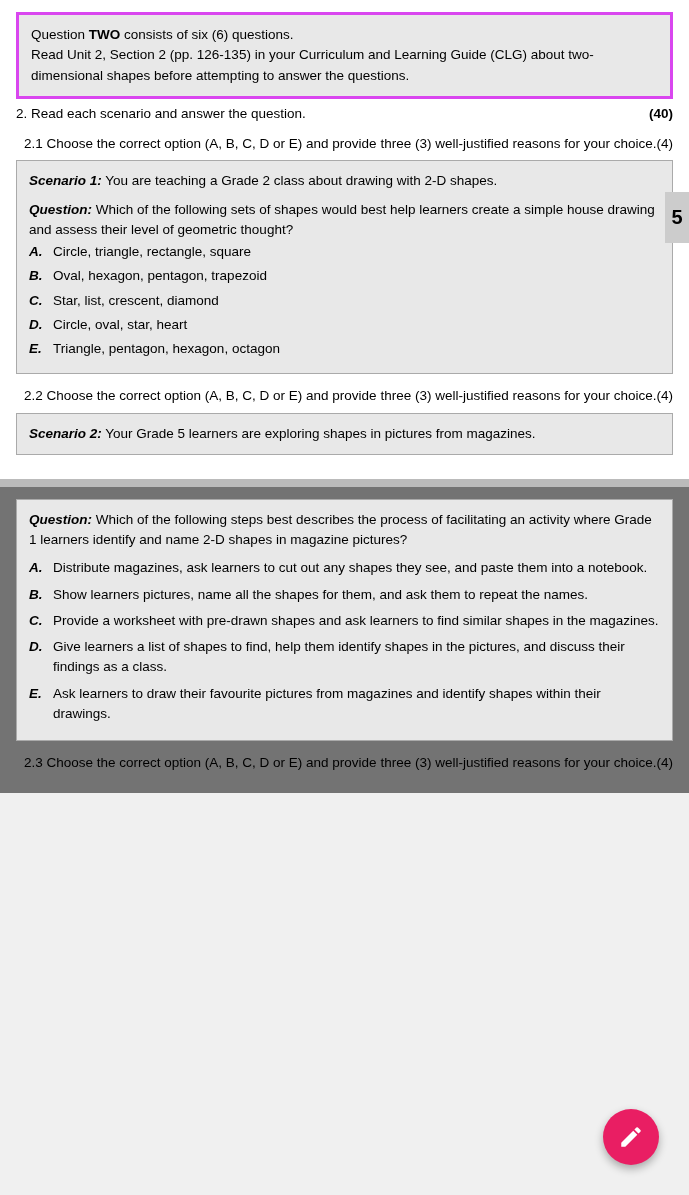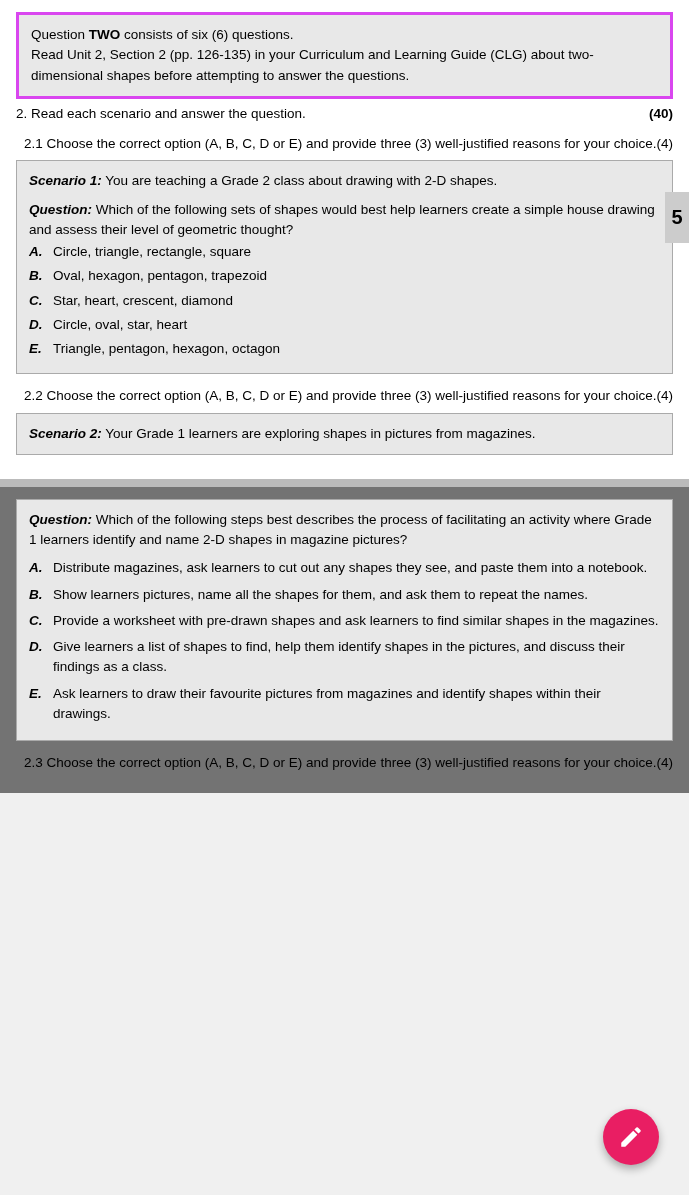--- a/index.html
+++ b/index.html
@@ -238,21 +238,21 @@
           <li>
             <span class="opt-label bold">A.</span>
             <span>Circle, triangle, rectangle, square</span>
           </li>
           <li>
             <span class="opt-label bold">B.</span>
             <span>Oval, hexagon, pentagon, trapezoid</span>
           </li>
           <li>
             <span class="opt-label bold">C.</span>
-            <span>Star, heart, crescent, diamond</span>
+            <span>Star, list, crescent, diamond</span>
           </li>
           <li>
             <span class="opt-label bold">D.</span>
             <span>Circle, oval, star, heart</span>
           </li>
           <li>
             <span class="opt-label bold">E.</span>
             <span>Triangle, pentagon, hexagon, octagon</span>
           </li>
         </ul>
@@ -261,21 +261,21 @@
 
     <div class="sub-question">
       <div class="sub-question-text">
         <span>2.2 Choose the correct option (A, B, C, D or E) and provide three (3) well-justified reasons for your choice.</span>
         <span class="marks">(4)</span>
       </div>
 
       <div class="scenario-box">
         <div class="scenario-body">
           <span class="scenario-title bold">Scenario 2:</span>
-          <span> Your Grade 1 learners are exploring shapes in pictures from magazines.</span>
+          <span> Your Grade 5 learners are exploring shapes in pictures from magazines.</span>
         </div>
       </div>
     </div>
 
   </div>
 
   <div class="divider-bar"></div>
 
   <div class="page-bottom">
 

